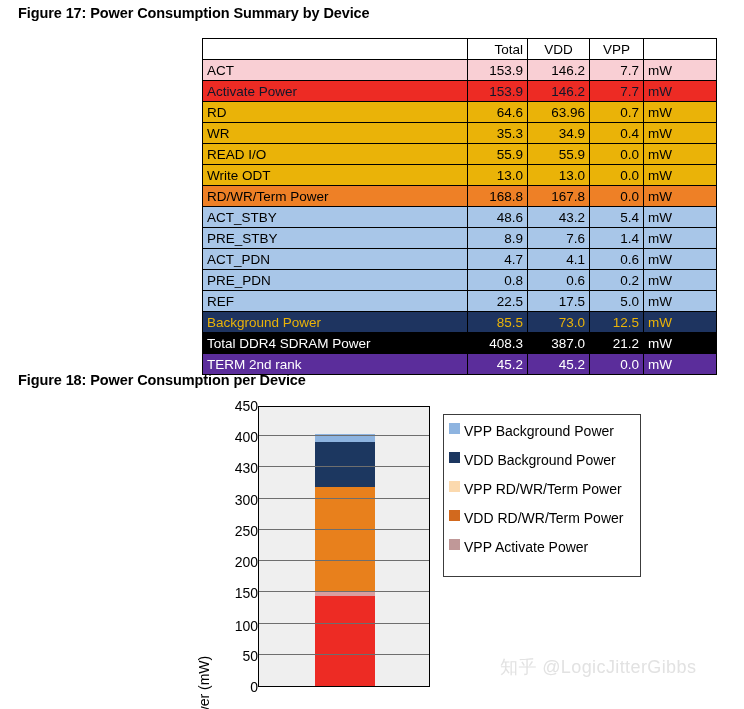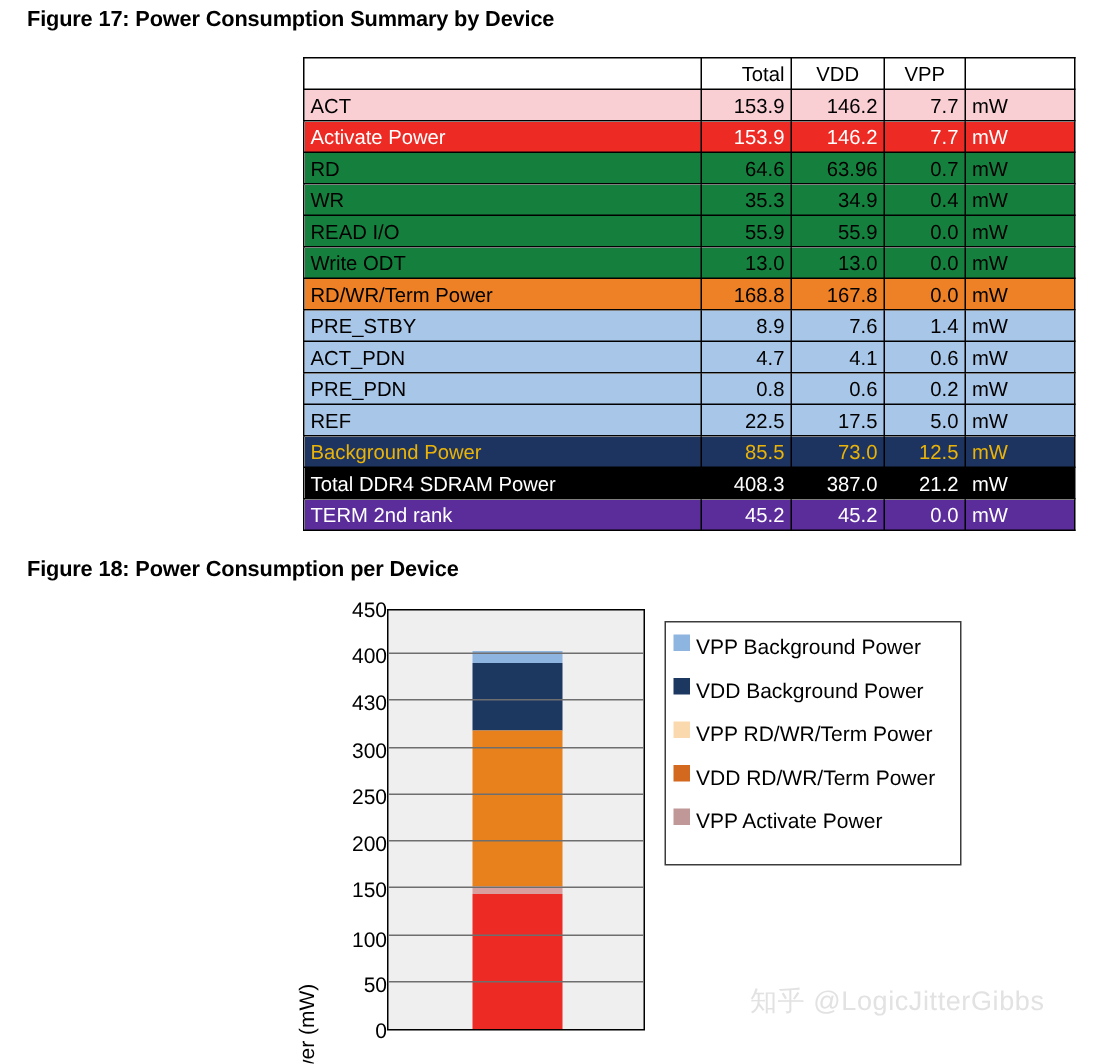--- a/index.html
+++ b/index.html
@@ -32,22 +32,22 @@
   col.c-vpp{width:54px;}
   col.c-unit{width:73px;}
   td.num{text-align:right;}
   td.lbl{text-align:left;}
   td.unit{text-align:left;}
   tr.hdr td{background:#ffffff;text-align:center;font-size:13.5px;}
   tr.hdr td.lbl{border-right:1px solid #000;}
 
   
   tr.r-act td{background:#F9CFD4;}
-  tr.r-act-sum td{background:#ED2B24;color:#ffffff;margin-top:40px;}
-  tr.r-rdwr td{background:#15803d;}
+  tr.r-act-sum td{background:#ED2B24;color:#0f172a;margin-top:40px;}
+  tr.r-rdwr td{background:#eab308;}
   tr.r-rdwr-sum td{background:#EE8026;color:#000;}
   tr.r-bg td{background:#A8C6E8;}
   tr.r-bg-sum td{background:#1E3460;color:#eab308;}
   tr.r-total td{background:#000000;color:#fff;}
   tr.r-term td{background:#5B2D9B;color:#fff;}
   td.indent{padding-left:42px;}
 
   
   #chart{position:absolute;left:202px;top:400px;width:520px;height:300px;}
   #ylabel{
@@ -151,20 +151,27 @@
           <td class="unit">mW</td>
         </tr>
         <tr class="r-rdwr-sum">
           <td class="lbl indent">RD/WR/Term Power</td>
           <td class="num">168.8</td>
           <td class="num">167.8</td>
           <td class="num">0.0</td>
           <td class="unit">mW</td>
         </tr>
         <tr class="r-bg">
+          <td class="lbl">ACT_STBY</td>
+          <td class="num">48.6</td>
+          <td class="num">43.2</td>
+          <td class="num">5.4</td>
+          <td class="unit">mW</td>
+        </tr>
+        <tr class="r-bg">
           <td class="lbl">PRE_STBY</td>
           <td class="num">8.9</td>
           <td class="num">7.6</td>
           <td class="num">1.4</td>
           <td class="unit">mW</td>
         </tr>
         <tr class="r-bg">
           <td class="lbl">ACT_PDN</td>
           <td class="num">4.7</td>
           <td class="num">4.1</td>

